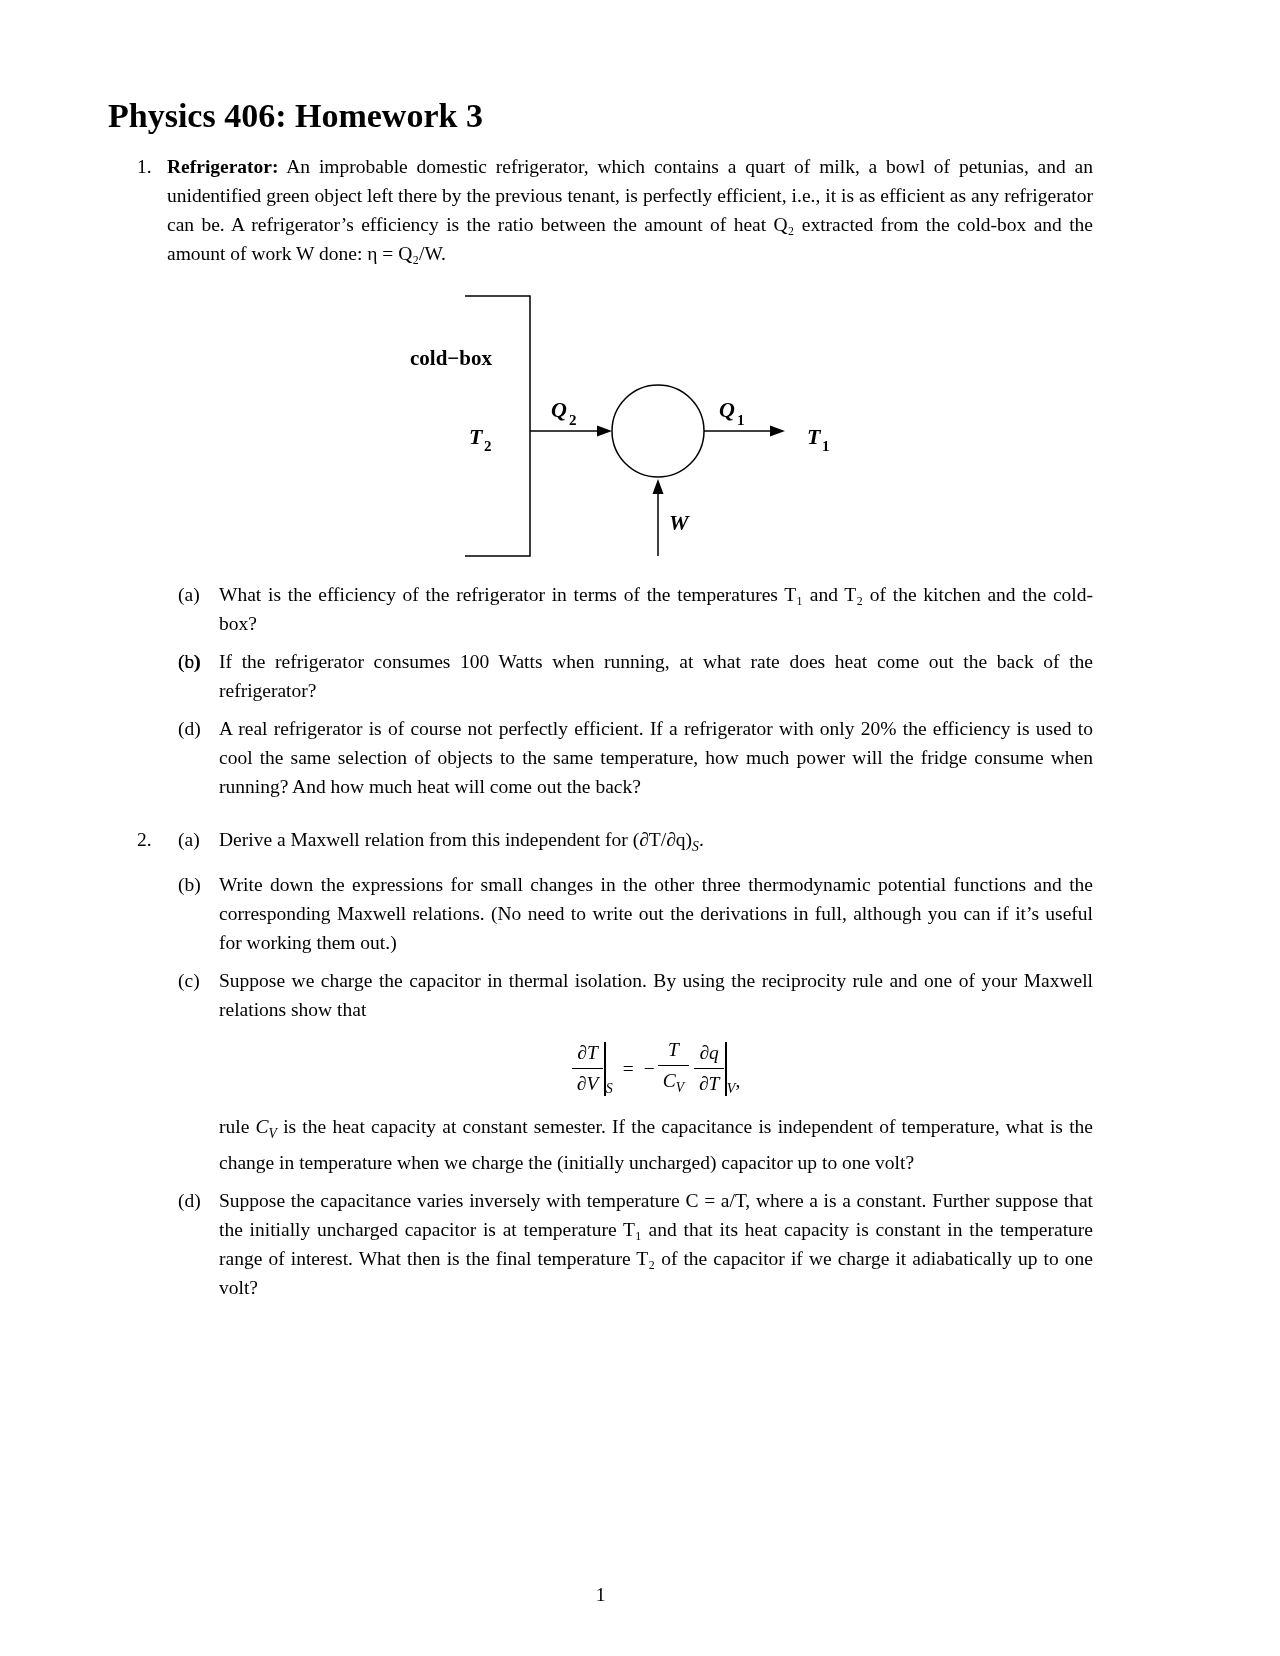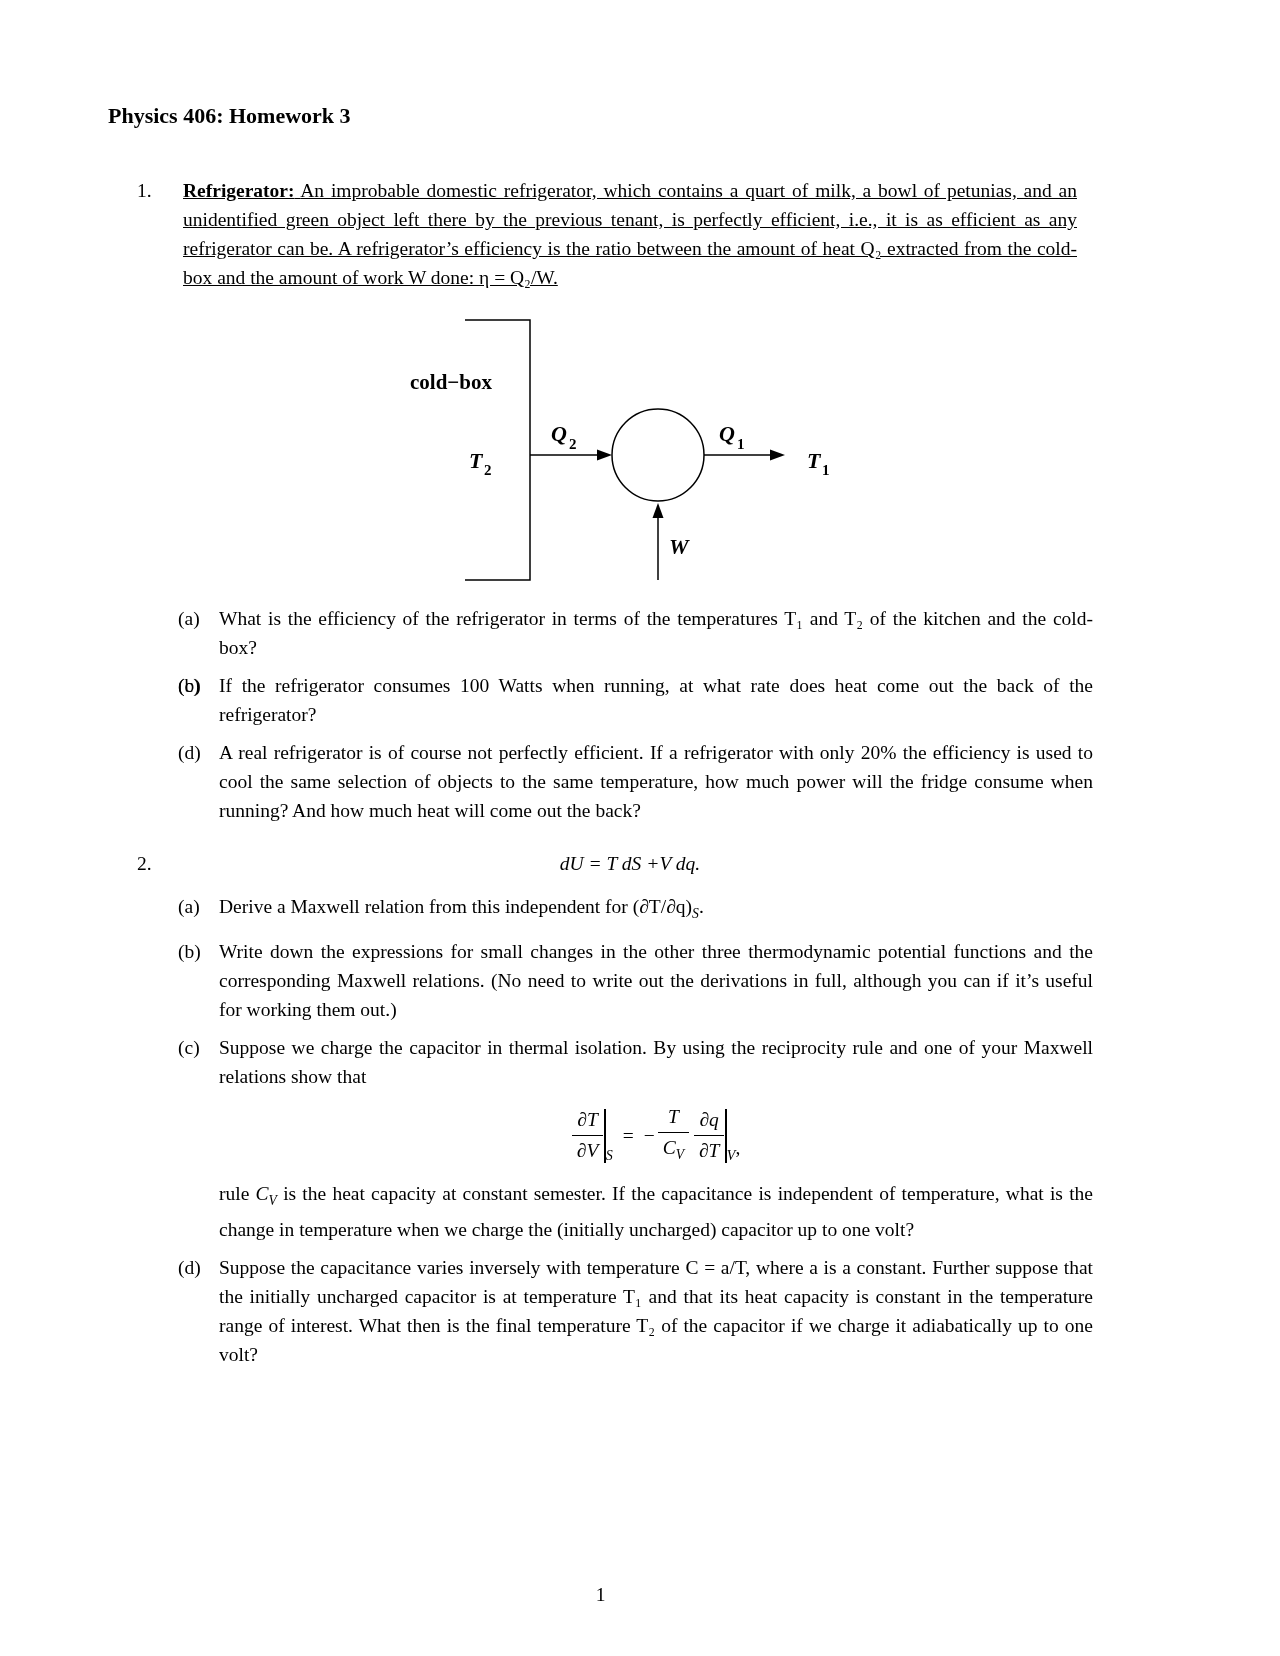--- a/index.html
+++ b/index.html
@@ -5,24 +5,24 @@
   * { box-sizing: border-box; }
   html, body { margin: 0; padding: 0; }
   body {
     width: 1280px; height: 1656px;
     background: #ffffff; color: #000000;
     font-family: "Liberation Serif", serif;
     font-size: 19.5px; line-height: 29px;
     position: relative; overflow: hidden;
   }
   .page { padding: 98px 187px 0 108px; }
-  h1.title { font-size: 22px; line-height: 36px; font-weight: bold; margin: 0 0 42px 0; }
+  h1.title { font-size: 34px; line-height: 36px; font-weight: bold; margin: 0 0 18px 0; }
   .problem { position: relative; padding-left: 59px; margin-bottom: 24px; }
   .pnum { position: absolute; left: 29px; top: 0; }
-  .para { margin: 16px; text-align: justify; text-decoration: underline; }
+  .para { margin: 0; text-align: justify; }
   .plabel { font-weight: bold; }
   .diagram { width: 450px; margin: 18px auto 6px; font-weight: bold; }
   .diagram svg { display: block; }
   .diagram text { fill: #000; font-family: "Liberation Serif", serif; }
   .subitems { margin-top: 8px; }
   .subitem { position: relative; padding-left: 52px; margin-top: 9px; text-align: justify; }
   .slabel { position: absolute; left: 11px; top: 0; }
   .center-eq { text-align: center; margin: 15px 0 14px; font-style: italic; }
   .eqwrap { text-align: center; margin: 12px 0 10px; }
   .frac { display: inline-block; vertical-align: middle; text-align: center; font-style: italic; line-height: 26px; }
@@ -95,21 +95,20 @@
       <div class="subitem">
         <span class="slabel">(d)</span>
         <span>A real refrigerator is of course not perfectly efficient. If a refrigerator with only 20% the efficiency is used to cool the same selection of objects to the same temperature, how much power will the fridge consume when running? And how much heat will come out the back?</span>
       </div>
     </div>
   </section>
 
   <section class="problem">
     <span class="pnum">2.</span>
 
-    <div class="center-eq">dU = T dS +V dq.</div>
 
     <div class="subitems">
 
       <div class="subitem">
         <span class="slabel">(a)</span>
         <span>Derive a Maxwell relation from this independent for (∂T/∂q)</span><sub class="msub mi">S</sub><span>.</span>
       </div>
 
       <div class="subitem">
         <span class="slabel">(b)</span>

